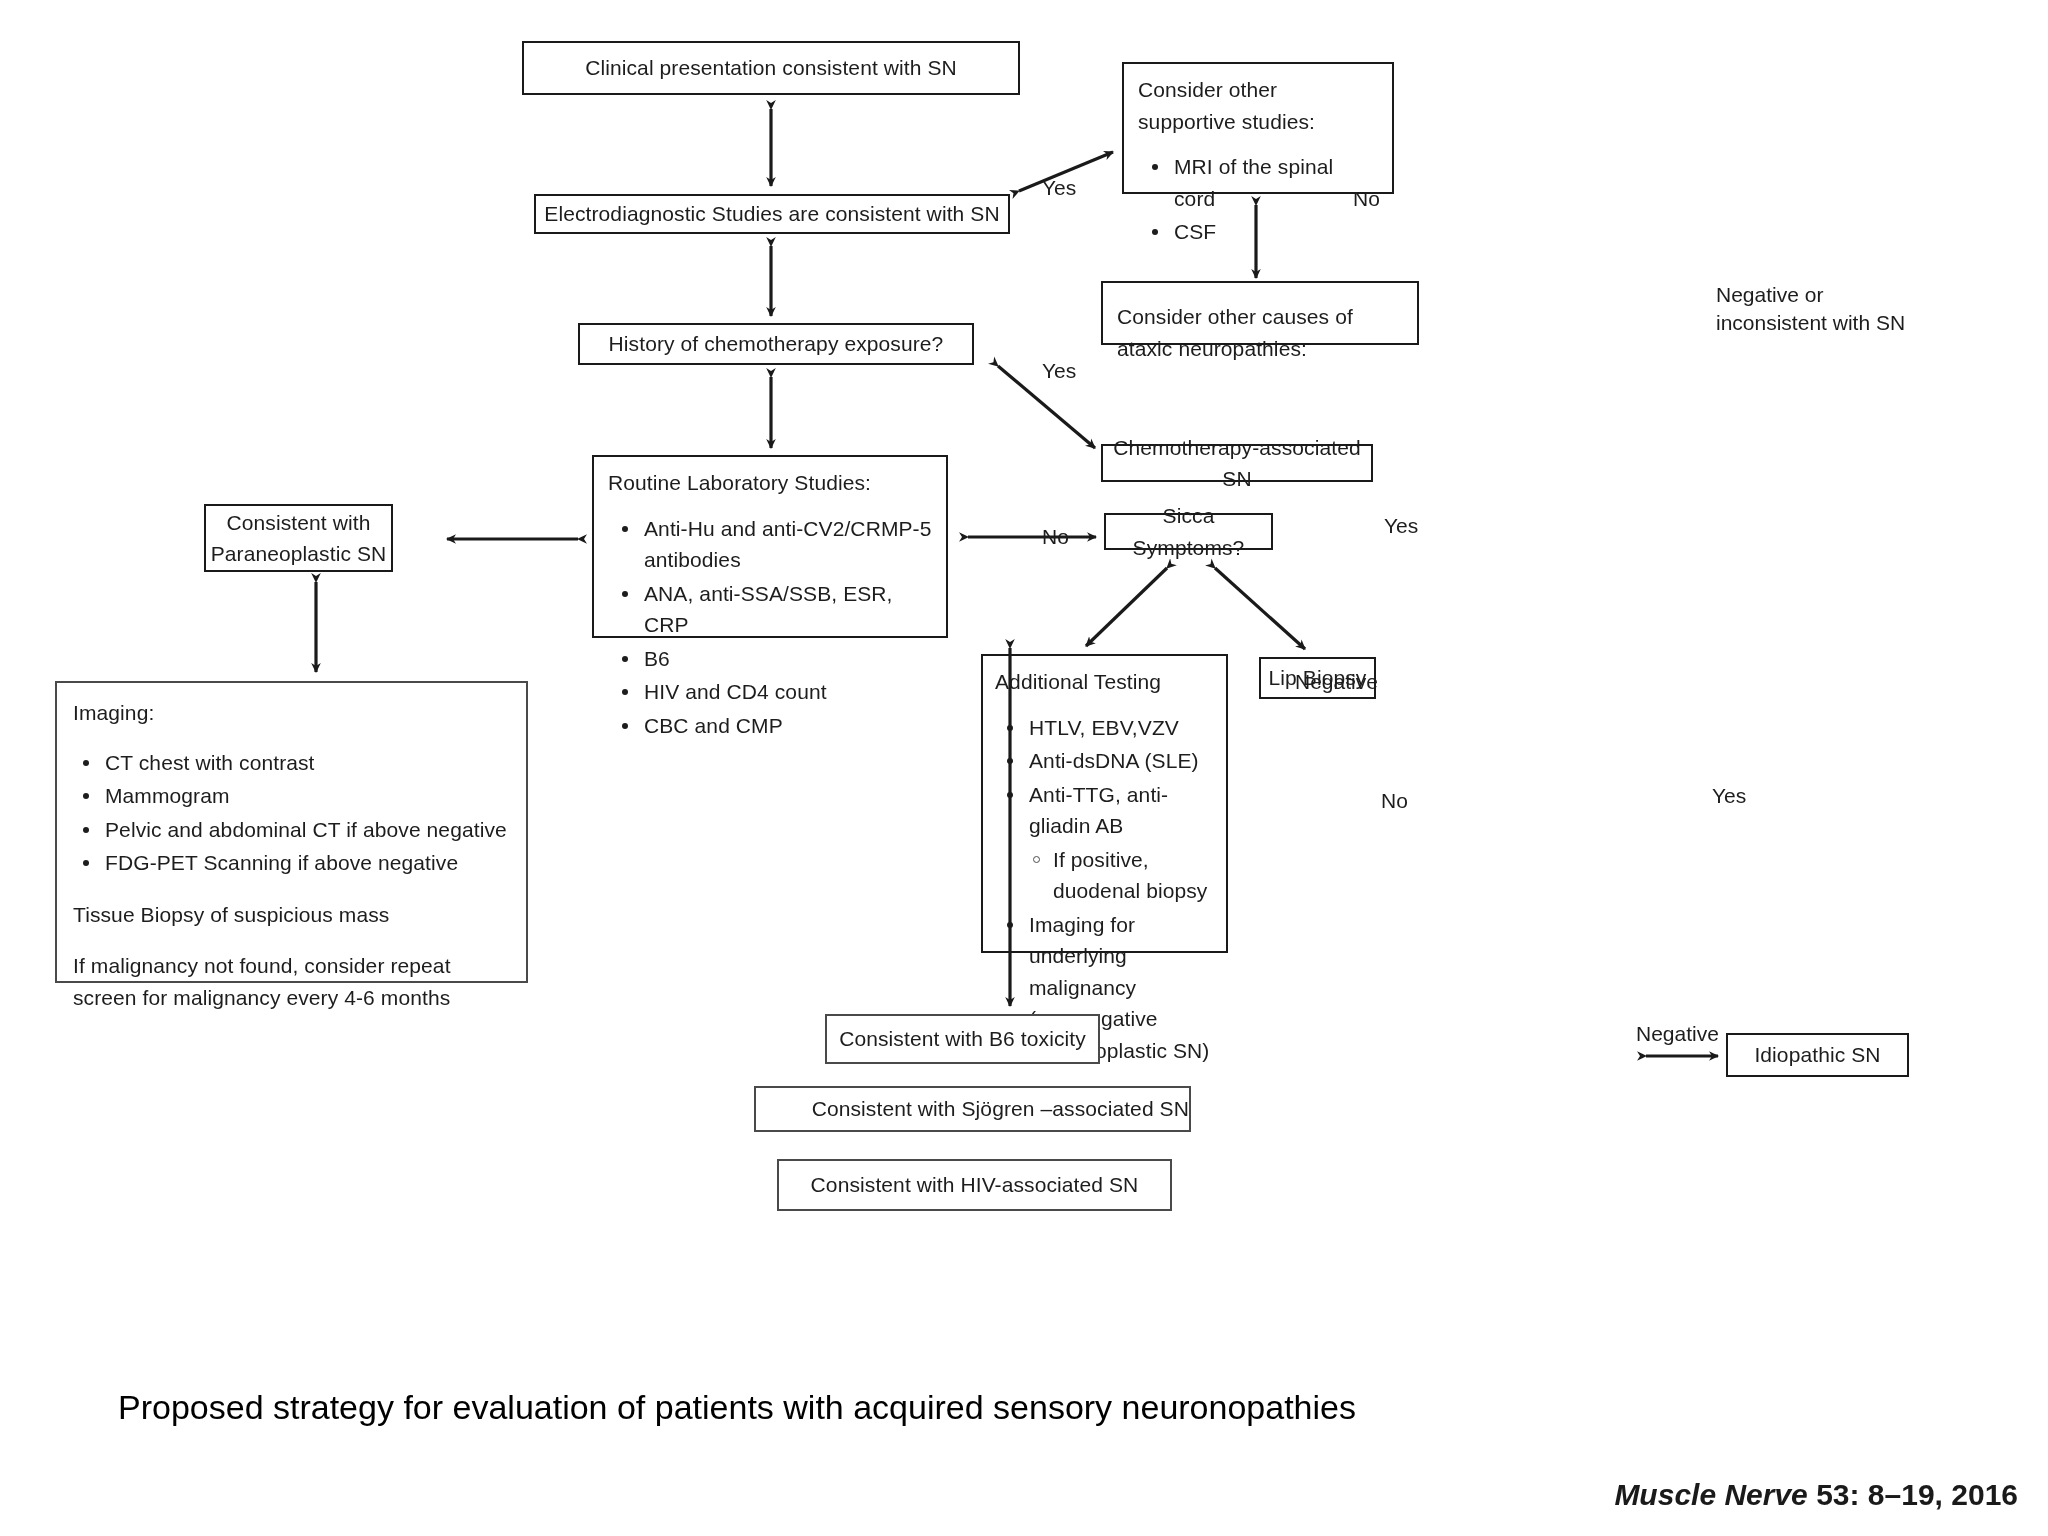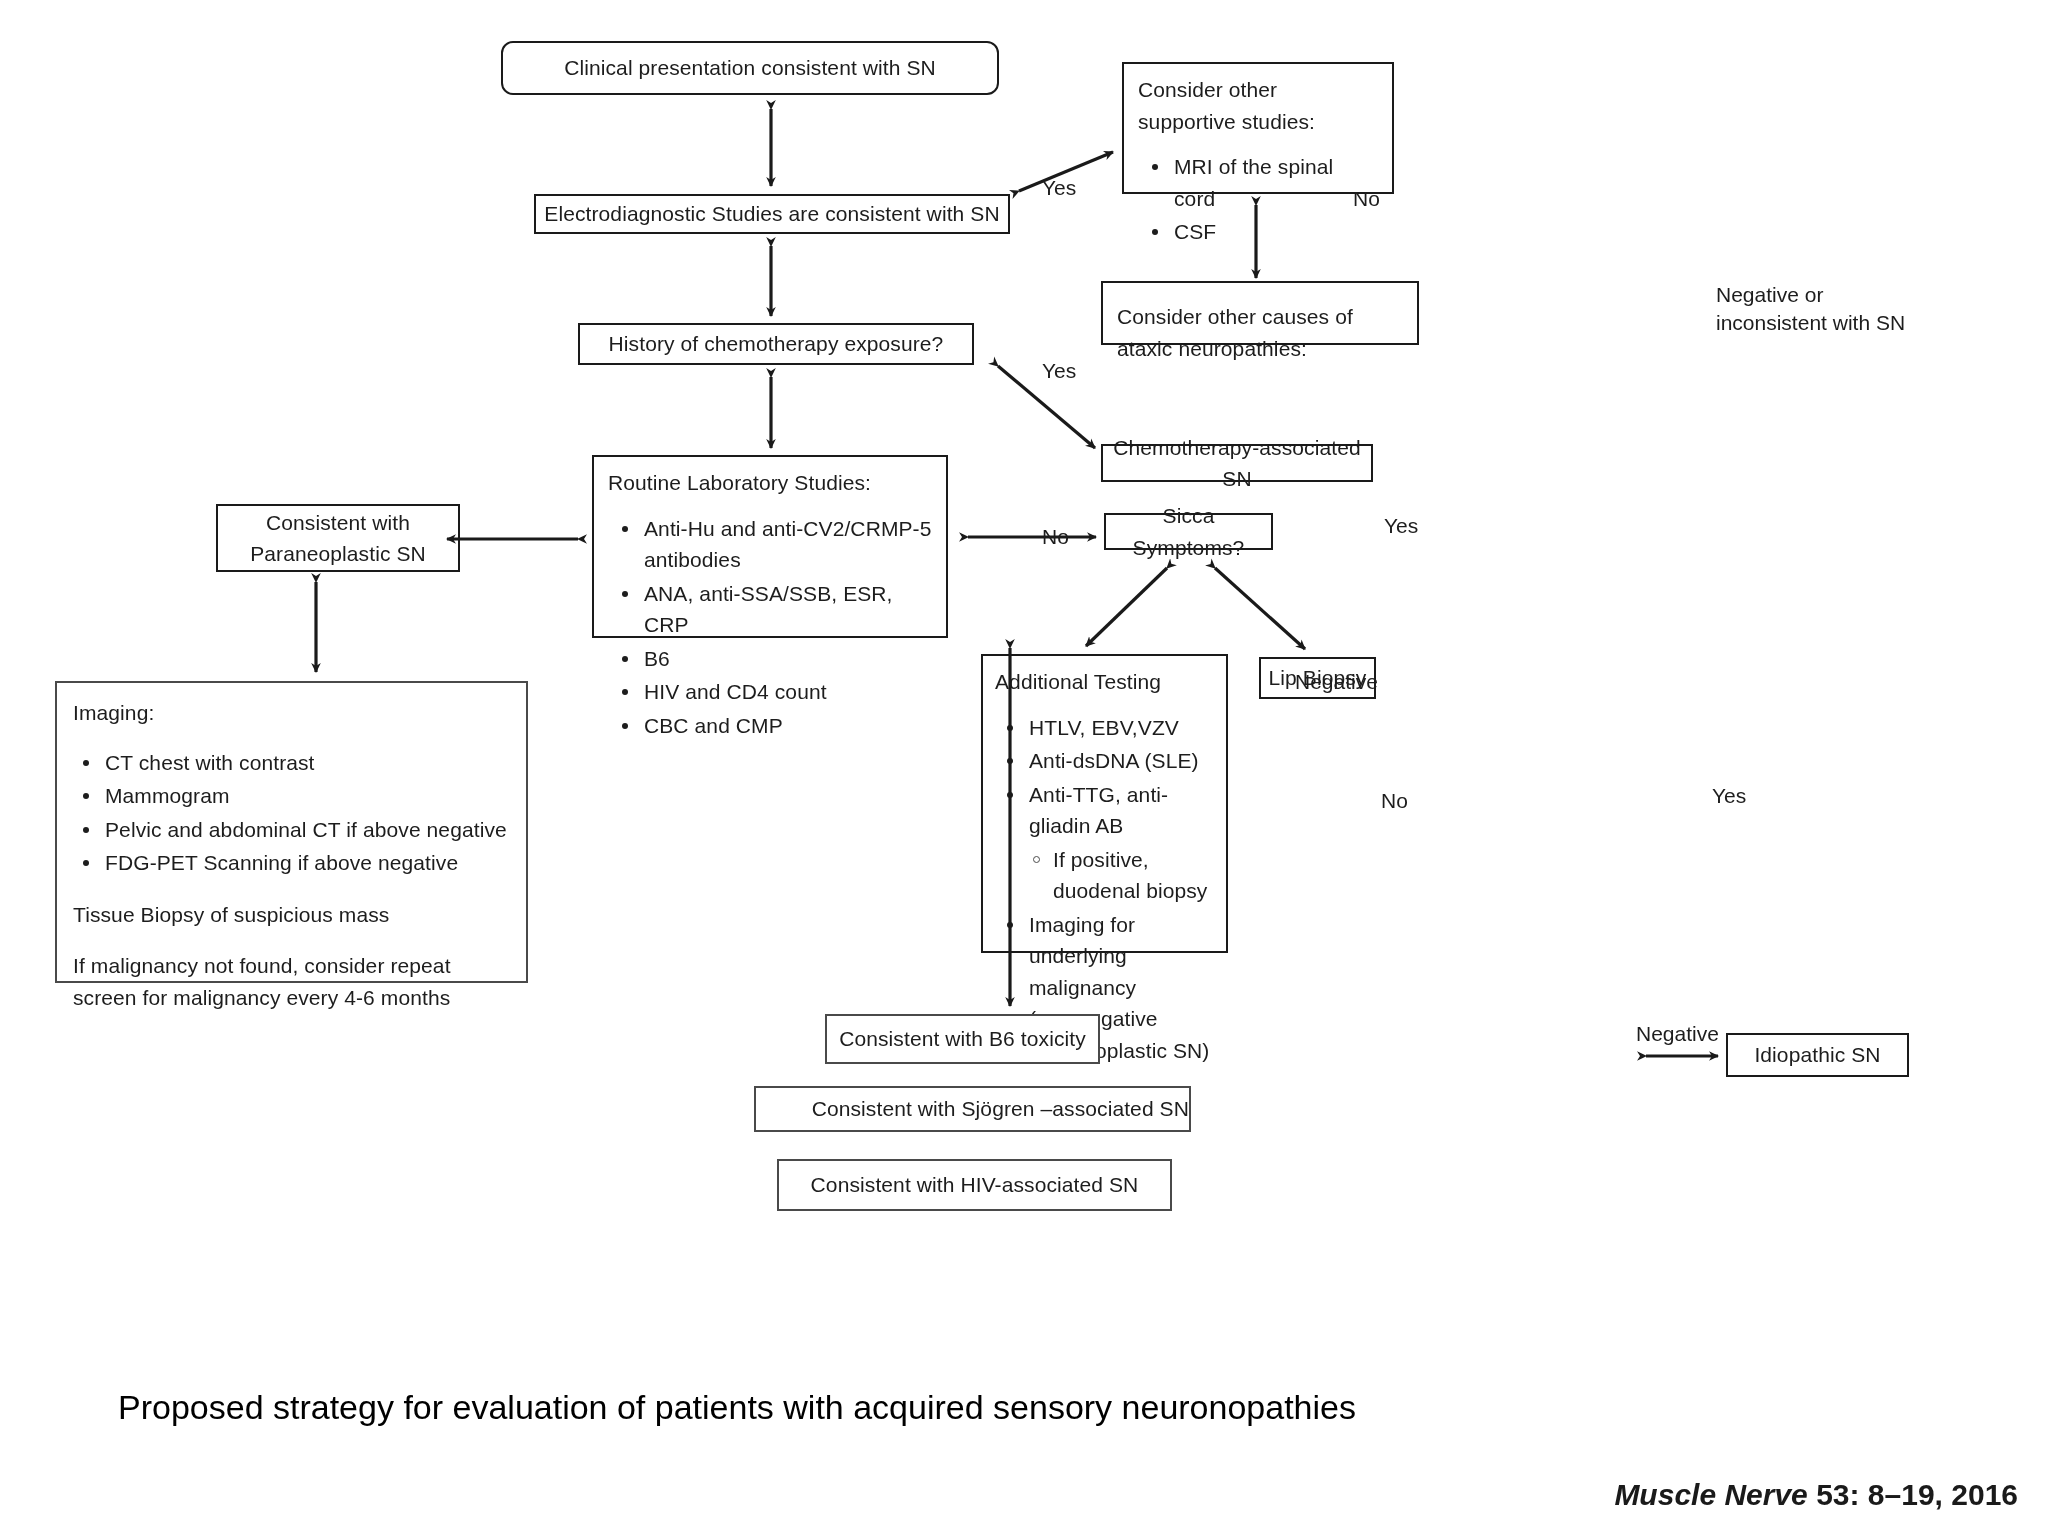--- a/index.html
+++ b/index.html
@@ -115,21 +115,21 @@
     color: #1a1a1a;
     font-family: "Liberation Sans", sans-serif;
   }
   #citation .roman { font-style: normal; }
 </style>
 </head>
 <body>
 
 <div id="page">
 
-  <div class="box center" style="left:501px; top:41px; width:498px; height:54px;border-radius:12px;">
+  <div class="box center" style="left:522px; top:41px; width:498px; height:54px;">
     <span>Clinical presentation consistent with SN</span>
   </div>
 
   <div class="box center" style="left:534px; top:194px; width:476px; height:40px;">
     <span>Electrodiagnostic Studies are consistent with SN</span>
   </div>
 
   <div class="box pad" style="left:1122px; top:62px; width:272px; height:132px;">
     <span class="boxtitle">Consider other supportive studies:</span>
     <ul class="bullets">
@@ -154,21 +154,21 @@
     <span class="boxtitle">Routine Laboratory Studies:</span>
     <ul class="bullets">
       <li>Anti-Hu and anti-CV2/CRMP-5 antibodies</li>
       <li>ANA, anti-SSA/SSB, ESR, CRP</li>
       <li>B6</li>
       <li>HIV and CD4 count</li>
       <li>CBC and CMP</li>
     </ul>
   </div>
 
-  <div class="box center" style="left:216px; top:504px; width:244px; height:68px; flex-direction:column;">
+  <div class="box center" style="left:204px; top:504px; width:189px; height:68px; flex-direction:column;">
     <span>Consistent with</span>
     <span>Paraneoplastic SN</span>
   </div>
 
   <div class="box thin pad" style="left:55px; top:681px; width:473px; height:302px; padding:14px 16px;">
     <span class="boxtitle" style="display:block; margin-bottom:18px;">Imaging:</span>
     <ul class="bullets" style="padding-left:30px;">
       <li>CT chest with contrast</li>
       <li>Mammogram</li>
       <li>Pelvic and abdominal CT if above negative</li>

